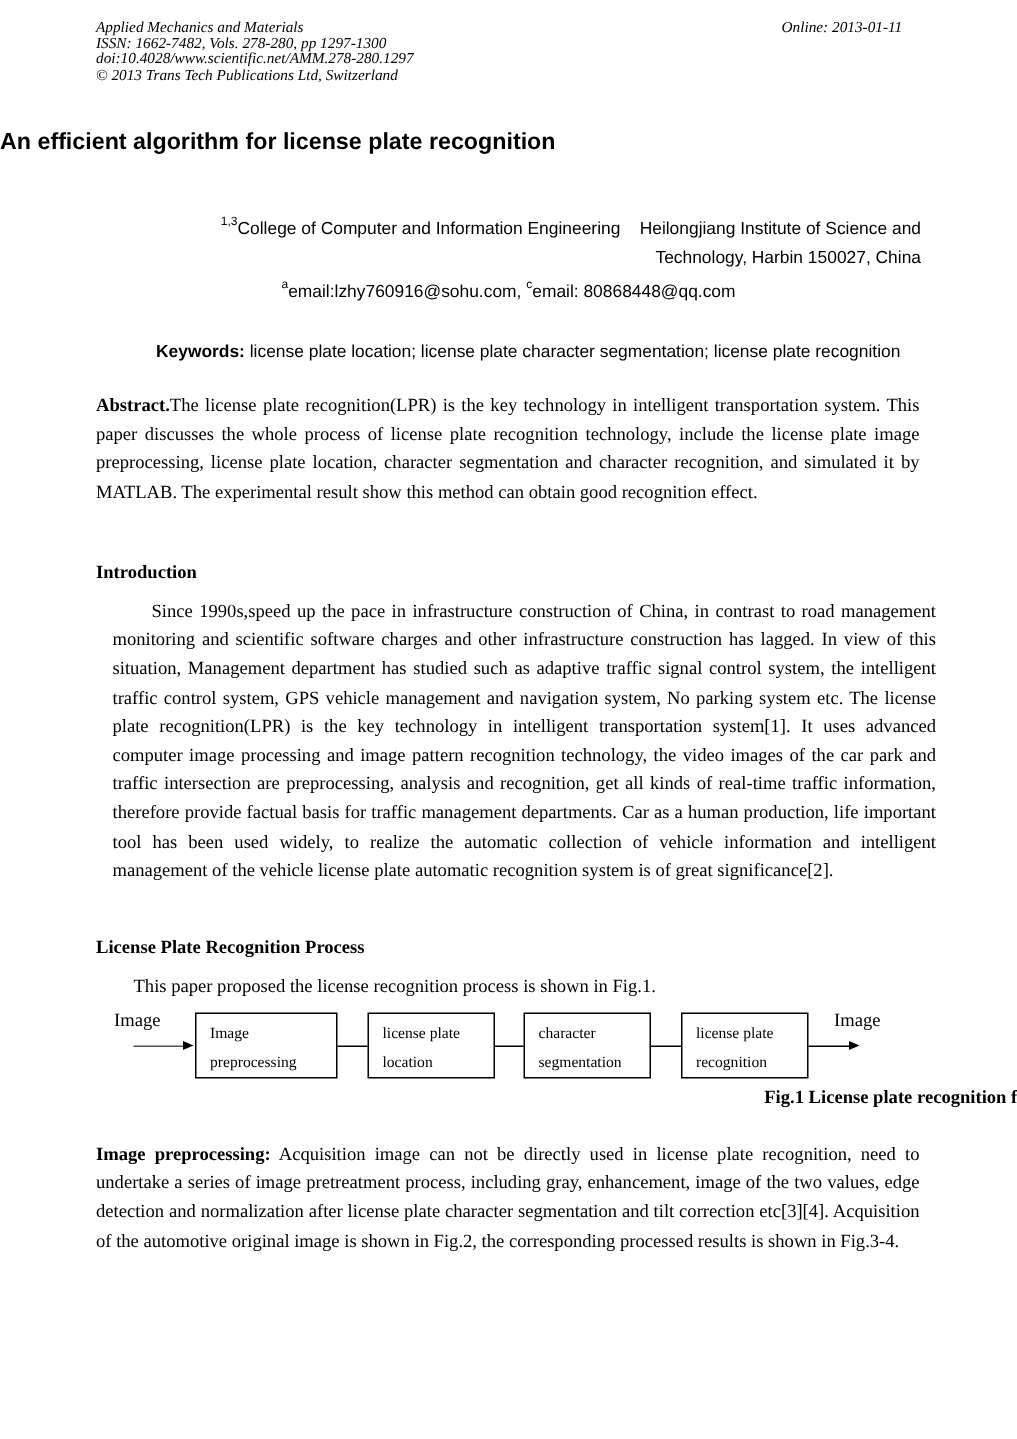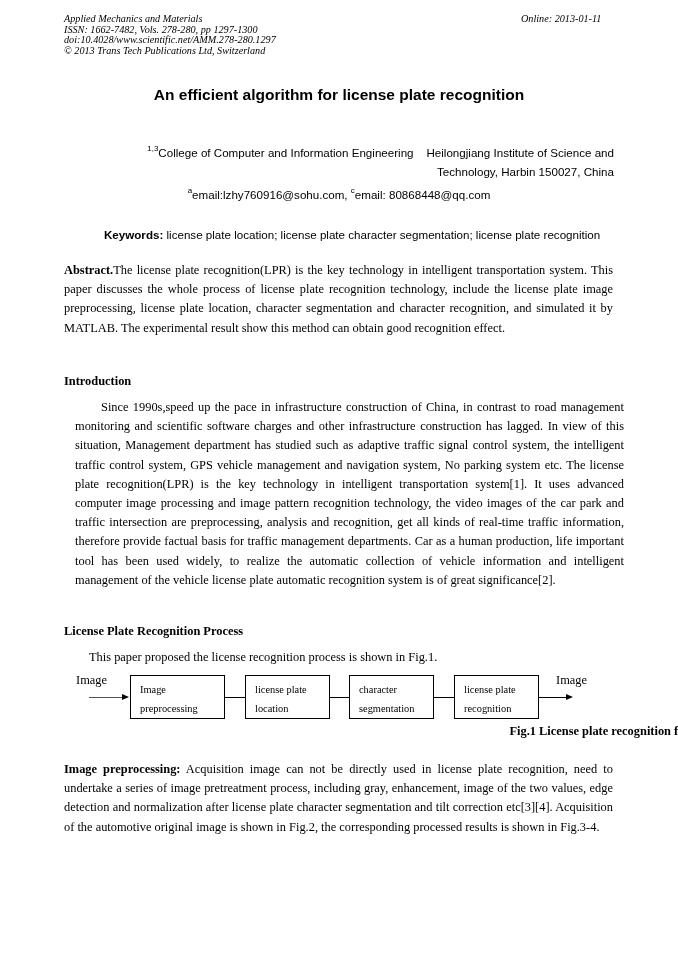--- a/index.html
+++ b/index.html
@@ -1,21 +1,21 @@
 <!DOCTYPE html>
 <html><head>
   <meta charset="utf-8">
   <style>
     html, body { margin: 0; padding: 0; background: #ffffff; }
     body { width: 678px; height: 959px; position: relative; overflow: hidden; color: #000; }
     .page { position: absolute; left: 0; top: 0; width: 678px; height: 959px; }
     .hdr-left { position: absolute; left: 64px; top: 14px; font-family: "Liberation Serif", serif; font-style: italic; font-size: 10.2px; line-height: 10.5px; }
     .hdr-left div { white-space: nowrap; }
     .hdr-right { position: absolute; left: 521px; top: 14px; font-family: "Liberation Serif", serif; font-style: italic; font-size: 10.2px; line-height: 10.5px; white-space: nowrap; }
-    .title { position: absolute; left: 0; width: 678px; top: 86px; text-align: center; font-family: "Liberation Sans", sans-serif; font-weight: bold; font-size: 15.5px; }
+    .title { position: absolute; left: 0; width: 678px; top: 86px; font-family: "Liberation Sans", sans-serif; font-weight: bold; font-size: 15.5px; }
     .authors { position: absolute; left: 190px; top: 112px; font-family: "Liberation Sans", sans-serif; font-size: 14.6px; white-space: nowrap; }
     .authors sup, .affil sup, .emails sup { font-size: 8px; vertical-align: 6px; line-height: 0; }
     .affil { position: absolute; left: 64px; width: 550px; top: 143px; text-align: right; font-family: "Liberation Sans", sans-serif; font-size: 11.6px; line-height: 19px; }
     .emails { position: absolute; left: 0; width: 678px; top: 188px; text-align: center; font-family: "Liberation Sans", sans-serif; font-size: 11.6px; }
     .keywords { position: absolute; left: 64px; top: 228px; font-family: "Liberation Sans", sans-serif; font-size: 11.6px; white-space: nowrap; margin-left: 40px; }
     .keywords b { font-weight: bold; }
     .para { position: absolute; left: 64px; width: 549px; font-family: "Liberation Serif", serif; font-size: 12.4px; line-height: 19.2px; text-align: justify; }
     .para b { font-weight: bold; }
     .indent { text-indent: 26px; margin-left: 11px; }
     .heading { position: absolute; left: 64px; font-family: "Liberation Serif", serif; font-weight: bold; font-size: 12.4px; white-space: nowrap; }

